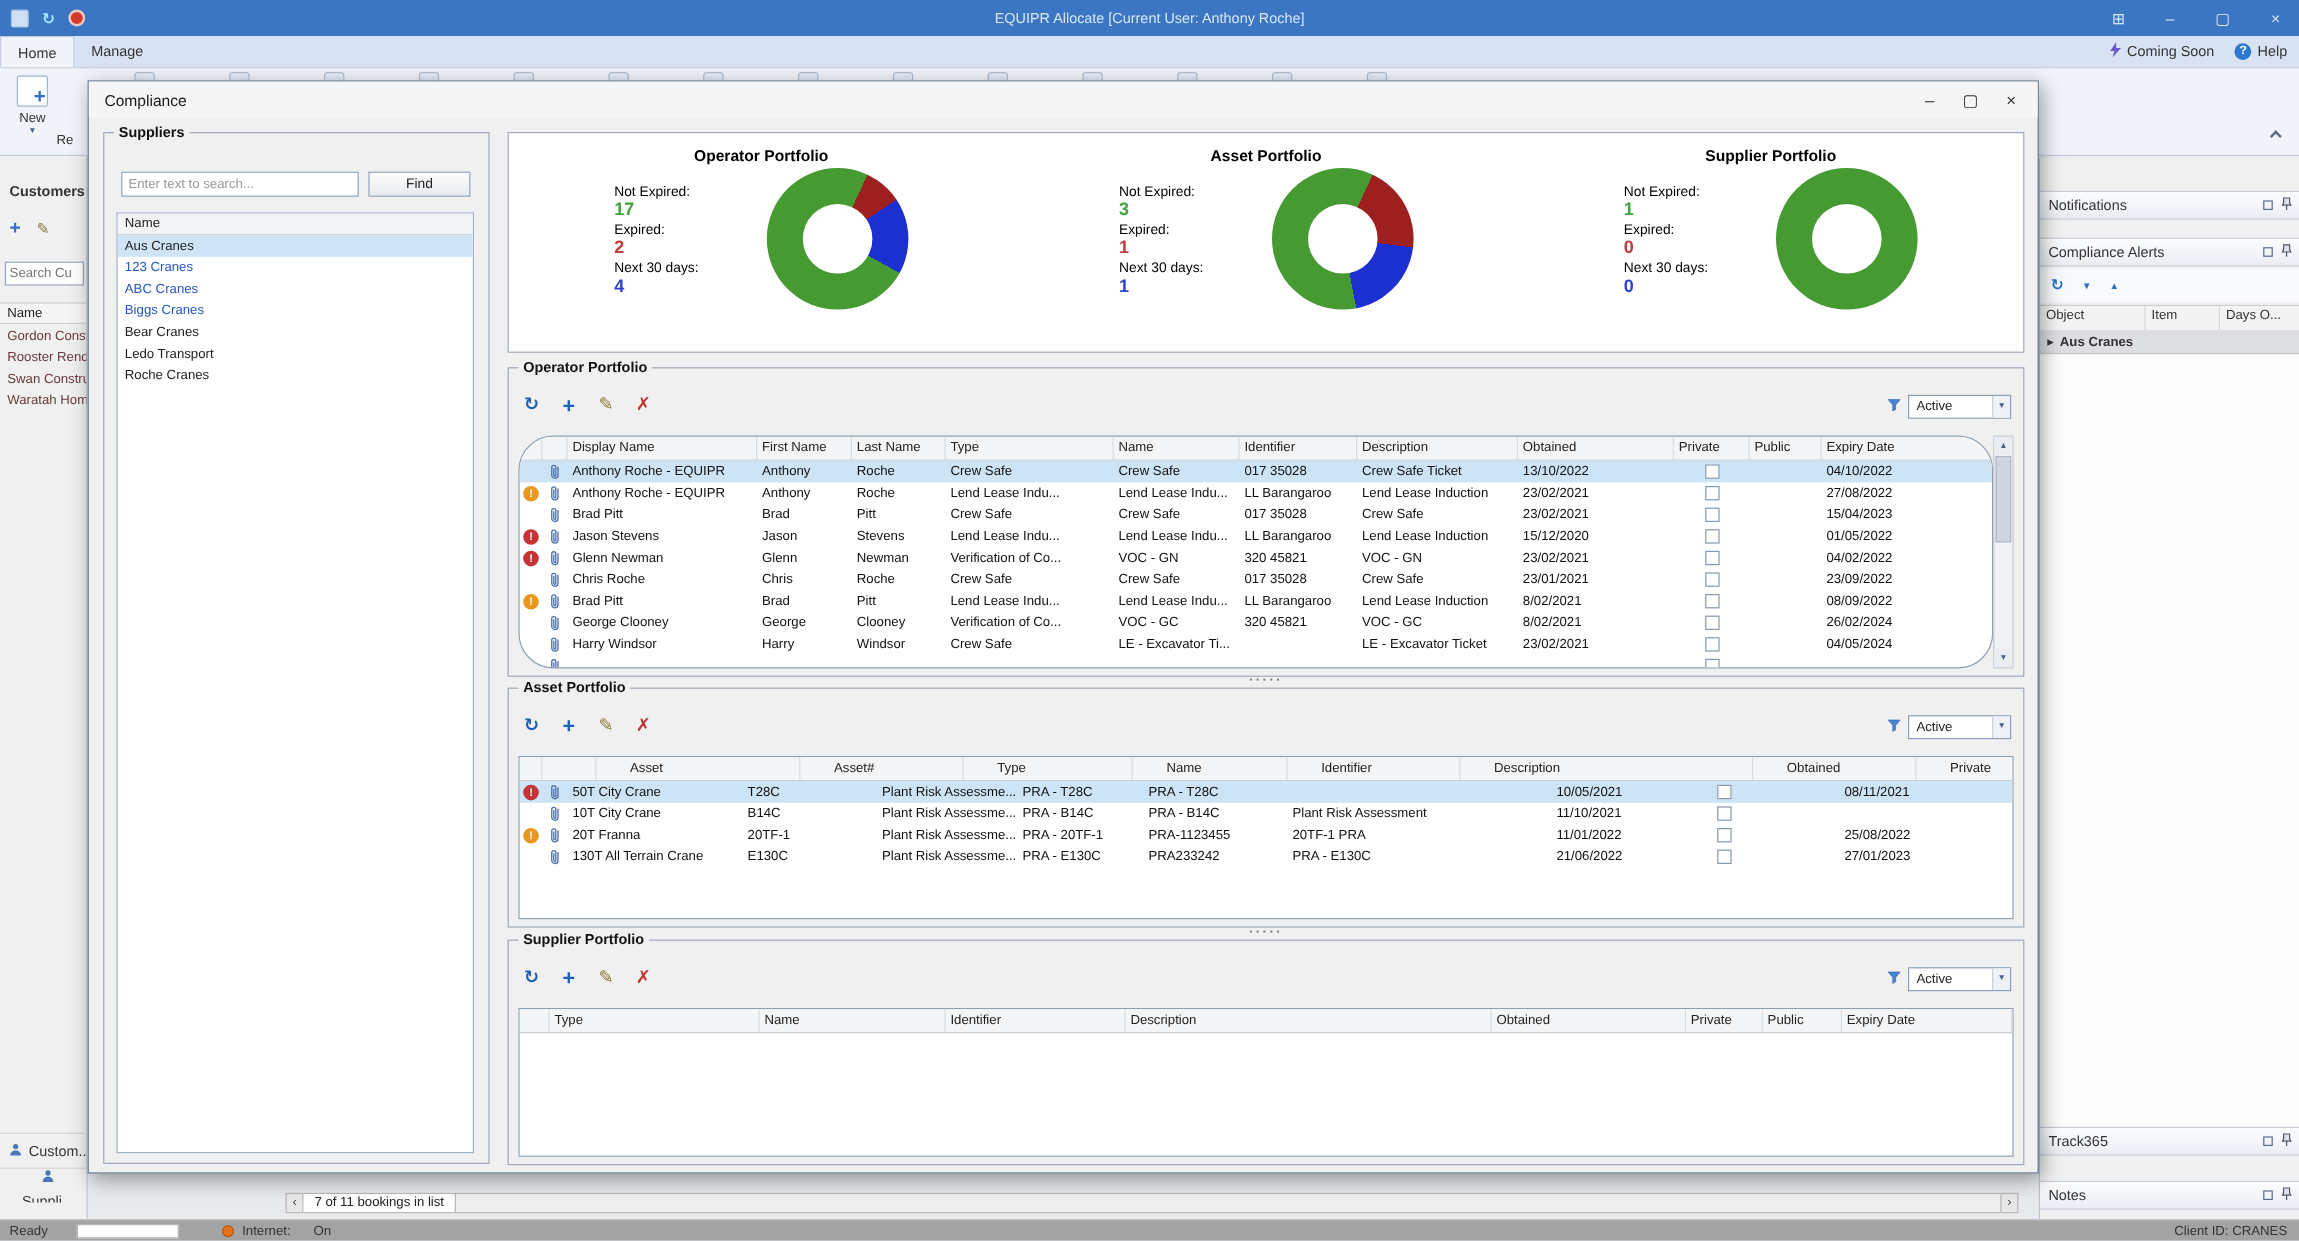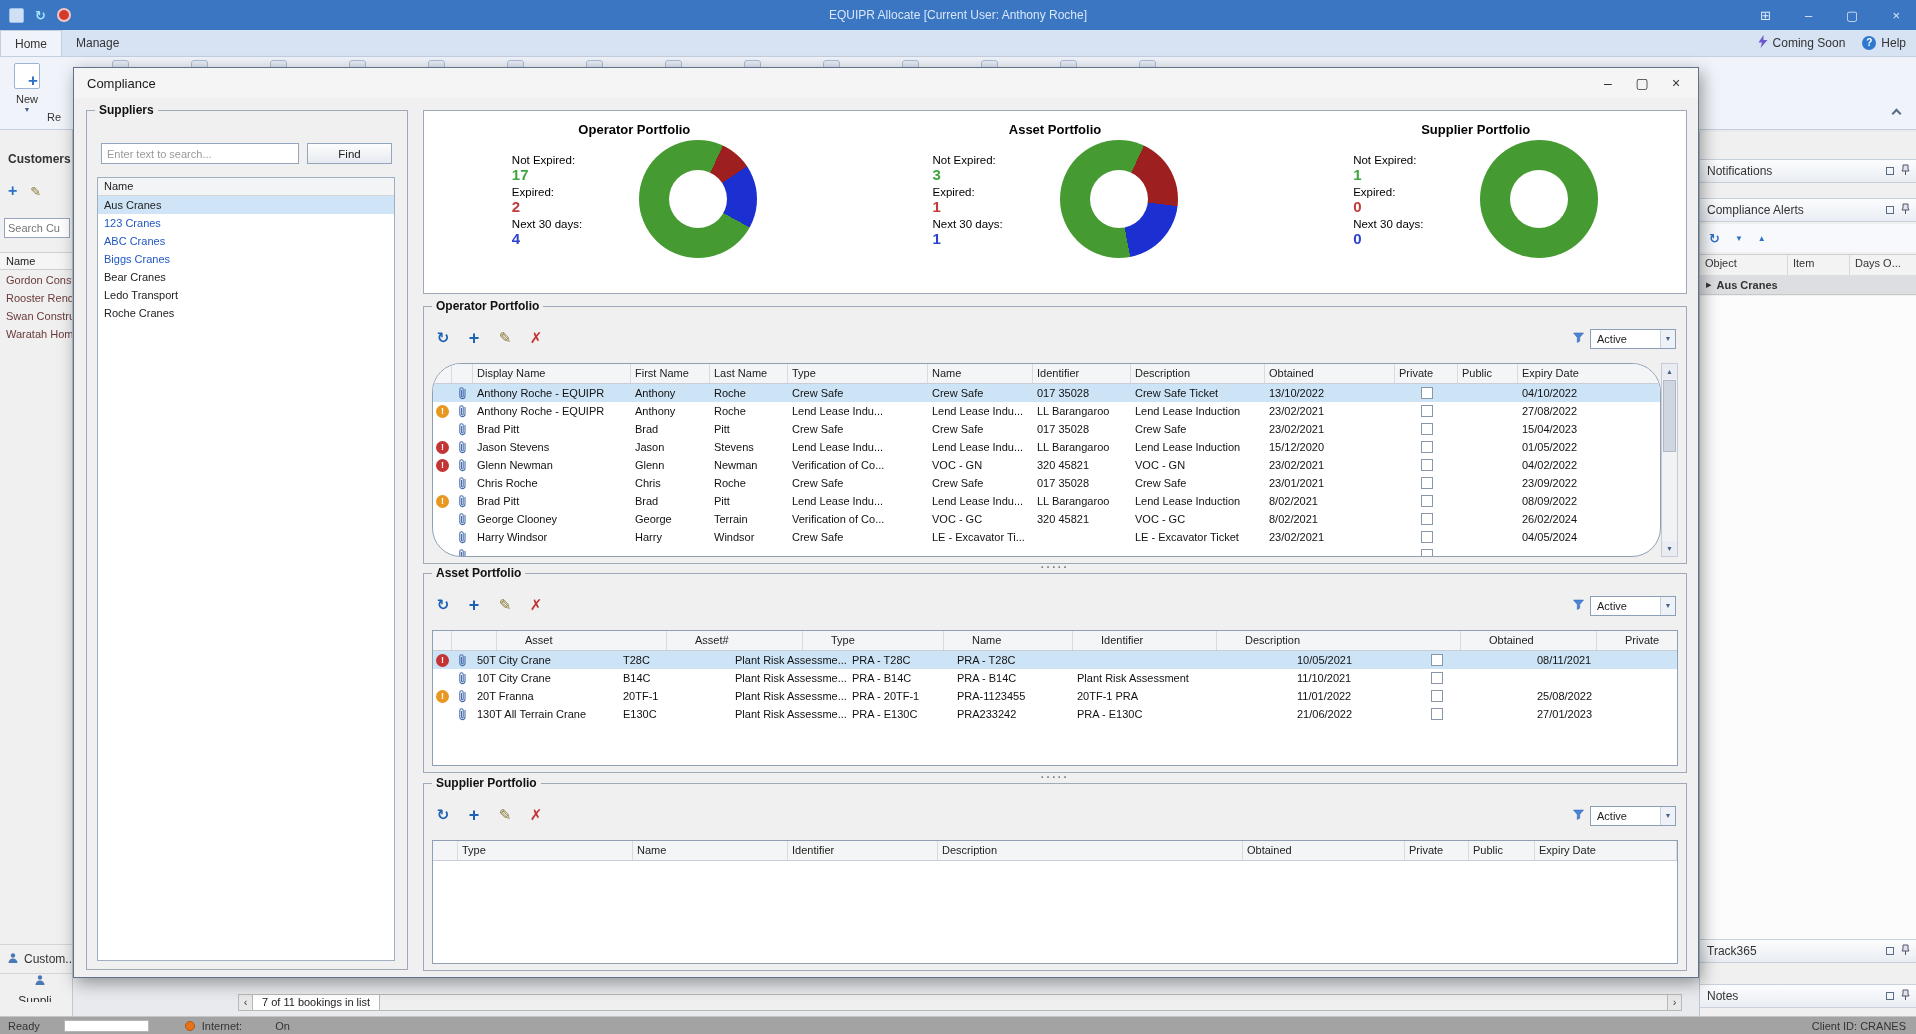--- a/index.html
+++ b/index.html
@@ -63,21 +63,21 @@
   
   .bookings-bar{position:absolute;left:238px;top:994px;width:1444px;height:17px;display:flex;align-items:stretch;font-size:11px;}
   .bk-btn{width:15px;background:#e8e8e8;border:1px solid #b8b8b8;text-align:center;line-height:15px;color:#444;}
   .bk-label{background:#fff;border:1px solid #b8b8b8;border-left:none;padding:0 9px;line-height:15px;color:#222;white-space:nowrap;}
   .bk-track{flex:1;background:#efefef;border-top:1px solid #b8b8b8;border-bottom:1px solid #b8b8b8;}
   .statusbar{position:absolute;left:0;top:1016px;width:1916px;height:18px;background:#a3a3a3;border-top:1px solid #c5c5c5;display:flex;align-items:center;font-size:11px;color:#333;}
   .sb-ready{margin-left:8px;}
   .sb-inset{width:85px;height:12px;background:#fff;border:1px solid #b5b5b5;margin-left:24px;}
   .sb-dot{width:10px;height:10px;border-radius:50%;background:#e8731a;margin-left:36px;border:1px solid #b45510;}
   .sb-lbl{margin-left:7px;}
-  .sb-on{margin-left:33px;}
+  .sb-on{margin-left:19px;}
   .sb-client{margin-left:auto;margin-right:10px;}
   
   .dialog{position:absolute;left:73px;top:67px;width:1626px;height:911px;background:#f0f0f0;border:1px solid #5f738c;box-shadow:3px 5px 16px rgba(0,0,0,.38);}
   .dlg-title{height:30px;display:flex;align-items:center;background:#f5f5f5;}
   .dlg-title .t{margin-left:13px;font-size:13px;color:#1a1a1a;}
   .dlg-btns{margin-left:auto;display:flex;margin-right:5px;}
   .dbtn{width:34px;height:24px;text-align:center;line-height:24px;font-size:14px;color:#333;}
   .gbox{position:absolute;border:1px solid #9fa9b8;}
   .glabel{position:absolute;top:-8px;left:8px;background:#f0f0f0;padding:0 4px;font-size:12px;font-weight:bold;color:#111;white-space:nowrap;}
   
@@ -551,21 +551,21 @@
         </div>
         <div class="tr" style="grid-template-columns: 19px 21px 158px 79px 78px 140px 105px 98px 134px 130px 63px 60px 1fr;">
           <div class="td state"></div>
           <div class="td clip">
             <svg width="11" height="14" viewBox="0 0 11 14">
               <path d="M8 3v7a2.6 2.6 0 0 1-5.2 0V3.5a1.7 1.7 0 0 1 3.4 0V10a0.85 0.85 0 0 1-1.7 0V4" fill="none" stroke="#4a6fae" stroke-width="1.1"></path>
             </svg>
           </div>
           <div class="td text">George Clooney</div>
           <div class="td text">George</div>
-          <div class="td text">Terrain</div>
+          <div class="td text">Clooney</div>
           <div class="td text">Verification of Co...</div>
           <div class="td text">VOC - GC</div>
           <div class="td text">320 45821</div>
           <div class="td text">VOC - GC</div>
           <div class="td text">8/02/2021</div>
           <div class="td check">
             <span class="cb"></span>
           </div>
           <div class="td text"></div>
           <div class="td text">26/02/2024</div>

